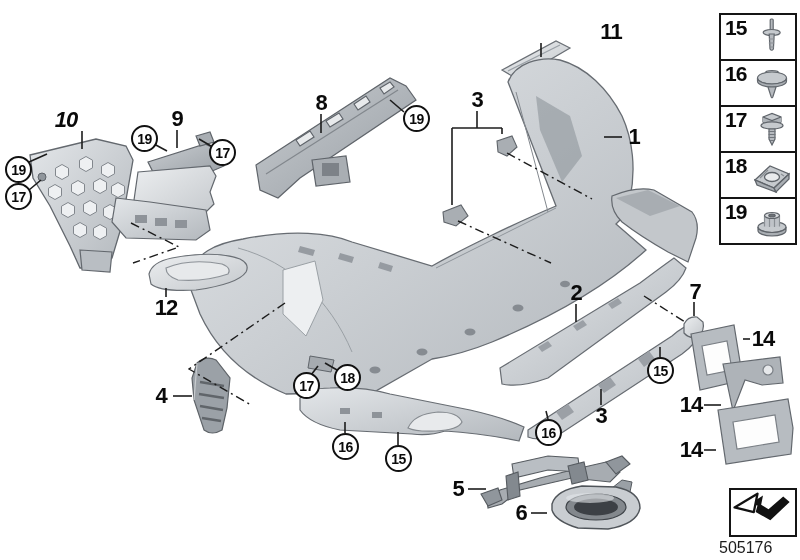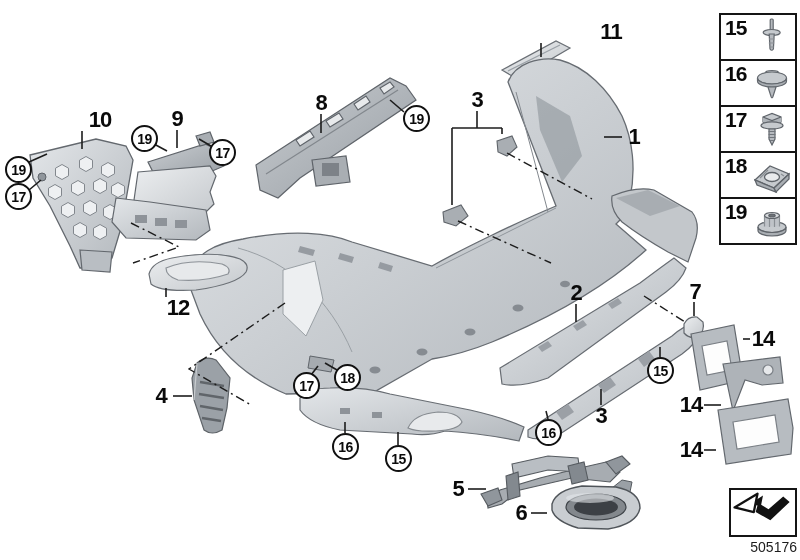--- a/index.html
+++ b/index.html
@@ -20,22 +20,22 @@
   .legend-item{box-sizing:border-box;width:78px;height:48px;border:2px solid #151515;
     background:#fff;position:relative;margin-top:-2px;}
   .legend-item:first-child{margin-top:0;}
   .legend-num{position:absolute;left:4px;top:1px;font-weight:bold;font-size:21px;
     letter-spacing:-1px;color:#0a0a0a;}
   .legend-icon{position:absolute;right:1px;top:1px;}
 
   
   .direction-box{position:absolute;left:729px;top:488px;width:68px;height:49px;
     box-sizing:border-box;border:2px solid #151515;background:#fff;}
-  .diagram-number{position:absolute;left:719px;top:539px;width:78px;text-align:right;
-    font-size:14px;color:#1c1c1c;}
+  .diagram-number{position:absolute;left:719px;top:539px;width:78px;text-align:left;
+    font-size:16px;color:#1c1c1c;}
 </style>
 </head>
 <body>
 
 <div class="stage">
 
   <svg class="diagram-svg" width="800" height="560" viewBox="0 0 800 560">
     <defs>
       <linearGradient id="gBody" x1="0" y1="0" x2="1" y2="1">
         <stop offset="0" stop-color="#e3e6e9"></stop>
@@ -227,27 +227,27 @@
       <line x1="311" y1="375" x2="318" y2="366"></line>
       <line x1="337" y1="370" x2="325" y2="363"></line>
       <line x1="345" y1="433" x2="345" y2="422"></line>
       <line x1="398" y1="445" x2="398" y2="432"></line>
       <line x1="660" y1="357" x2="660" y2="347"></line>
       <line x1="548" y1="419" x2="546" y2="411"></line>
     </g>
   </svg>
 
   <div id="callout-layer">
-      <div class="plain-label" style="left: 100px; top: 120px;">10</div>
+      <div class="plain-label" style="left: 66px; top: 120px; font-style: italic;">10</div>
       <div class="plain-label" style="left: 177px; top: 119px;">9</div>
       <div class="plain-label" style="left: 321px; top: 103px;">8</div>
       <div class="plain-label" style="left: 567px; top: 32px; margin-left: 44px;">11</div>
       <div class="plain-label" style="left: 477px; top: 100px;">3</div>
       <div class="plain-label" style="left: 634px; top: 137px;">1</div>
-      <div class="plain-label" style="left: 166px; top: 308px; margin-left: 12px;">12</div>
+      <div class="plain-label" style="left: 166px; top: 308px;">12</div>
       <div class="plain-label" style="left: 161px; top: 396px;">4</div>
       <div class="plain-label" style="left: 576px; top: 293px;">2</div>
       <div class="plain-label" style="left: 695px; top: 292px;">7</div>
       <div class="plain-label" style="left: 601px; top: 416px;">3</div>
       <div class="plain-label" style="left: 763px; top: 339px;">14</div>
       <div class="plain-label" style="left: 691px; top: 405px;">14</div>
       <div class="plain-label" style="left: 691px; top: 450px;">14</div>
       <div class="plain-label" style="left: 458px; top: 489px;">5</div>
       <div class="plain-label" style="left: 521px; top: 513px;">6</div>
       <div class="circled-label" style="left: 18px; top: 169px;">19</div>

